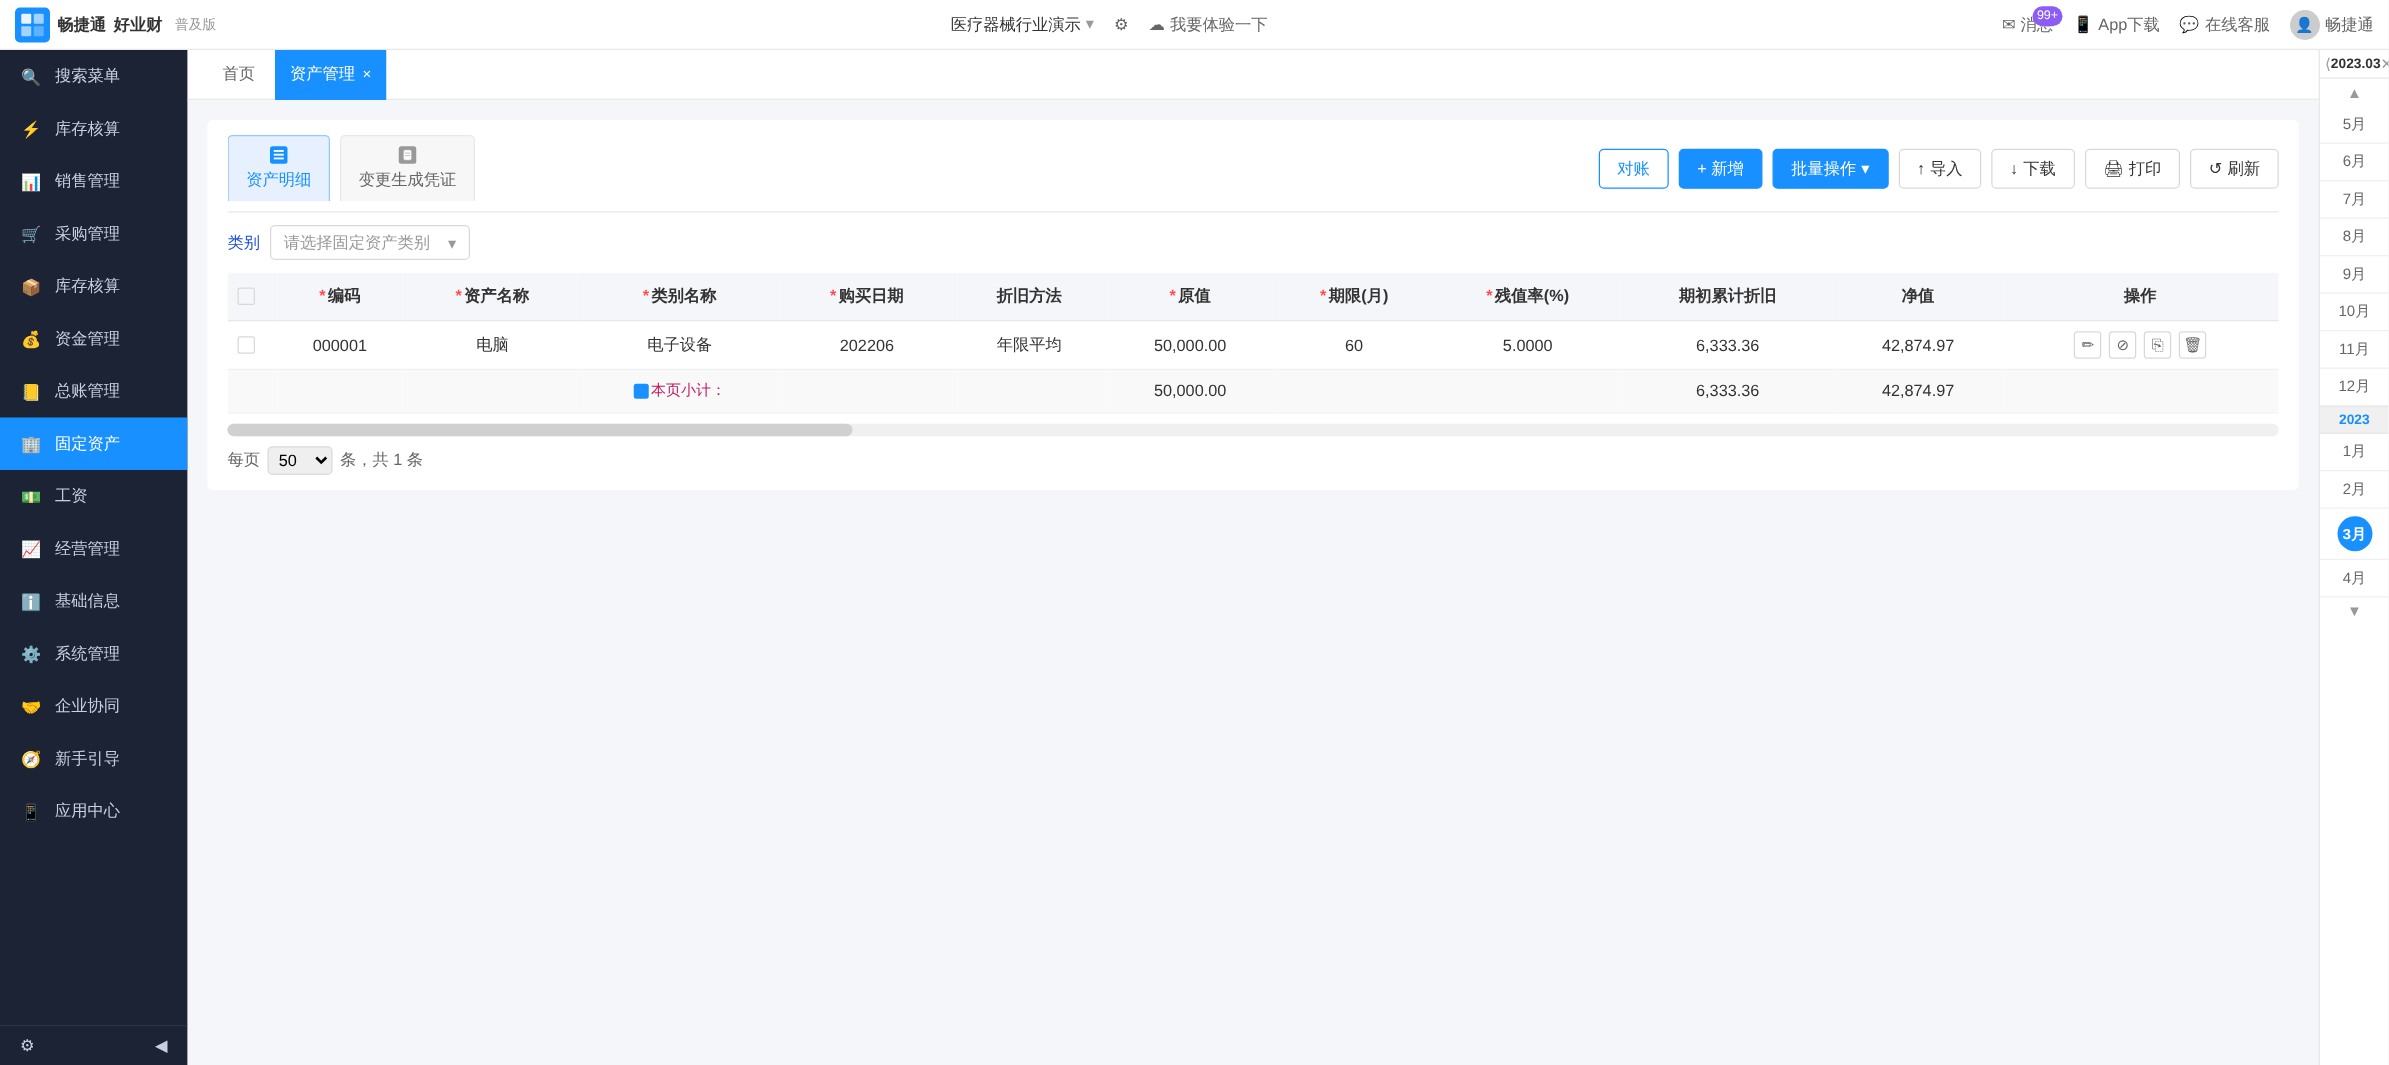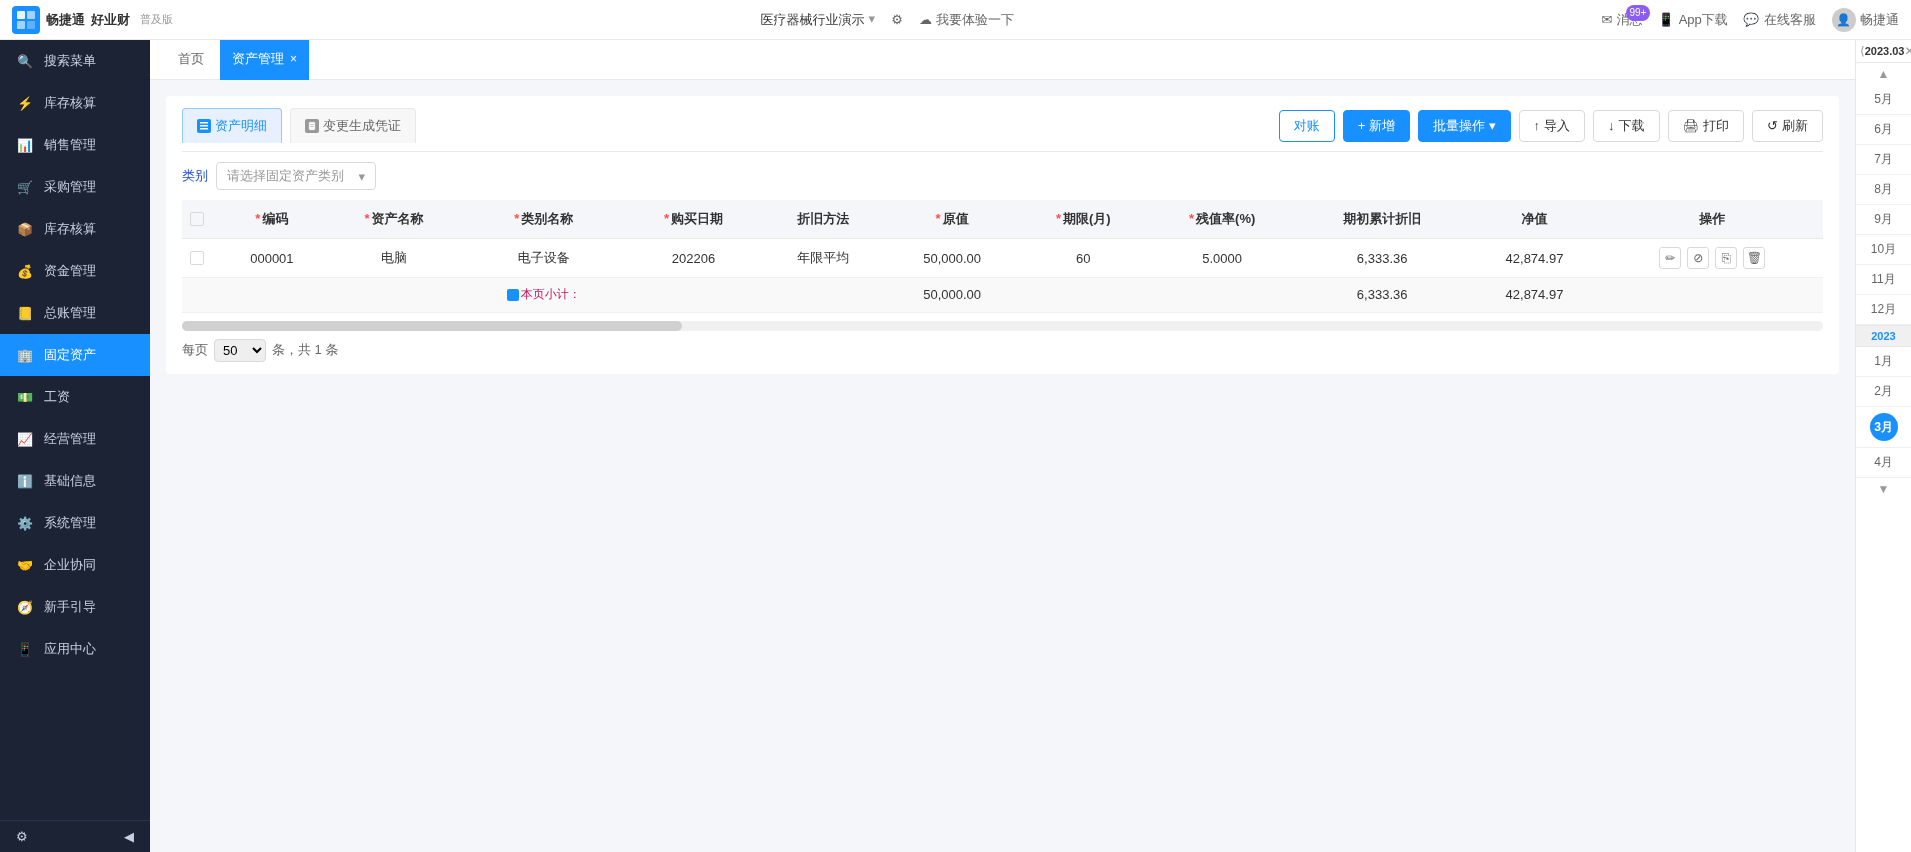--- a/index.html
+++ b/index.html
@@ -38,21 +38,21 @@
     .tab-bar { background: #fff; padding: 0 16px; border-bottom: 1px solid #e8e8e8; display: flex; align-items: center; height: 40px; }
     .tab-item { padding: 0 12px; height: 40px; display: flex; align-items: center; cursor: pointer; color: #666; font-size: 13px; border-bottom: 2px solid transparent; }
     .tab-item.active { background: #1890ff; color: #fff; }
     .tab-item .tab-close { margin-left: 6px; color: #fff; font-size: 12px; }
 
     
     .page-content { flex: 1; background: #f5f6fa; padding: 16px; overflow: hidden; display: flex; flex-direction: column; gap: 12px; }
 
     
     .card { background: #fff; border-radius: 4px; padding: 12px 16px; }
-    .sub-tab { display: flex; align-items: center; gap: 4px; padding: 8px 14px; cursor: pointer; color: #666; font-size: 13px; border: 1px solid #e8e8e8; border-bottom: none; margin-right: 4px; border-radius: 4px 4px 0 0; background: #f7f7f7; }
+    .sub-tab { display: flex; align-items: center; gap: 4px; padding: 8px 14px; cursor: pointer; color: #666; font-size: 13px; border: 1px solid #e8e8e8; border-bottom: none; margin-right: 4px; border-radius: 4px 4px 0 0; background: #f7f7f7; flex-direction: column; }
     .sub-tab.active { background: #e6f0ff; color: #1890ff; border-color: #91caff; }
     .toolbar-right { display: flex; align-items: center; gap: 8px; }
     .btn { padding: 6px 14px; border-radius: 4px; border: 1px solid #d9d9d9; cursor: pointer; font-size: 13px; display: flex; align-items: center; gap: 4px; background: #fff; color: #333; }
     .btn-primary { background: #1890ff; color: #fff; border-color: #1890ff; }
     .btn-primary-outline { background: #fff; color: #1890ff; border-color: #1890ff; }
     .btn-dropdown { background: #1890ff; color: #fff; border-color: #1890ff; }
 
     
     .filter-row { display: flex; align-items: center; gap: 8px; margin-bottom: 10px; }
     .filter-label { color: #1d4ed8; font-size: 13px; }

